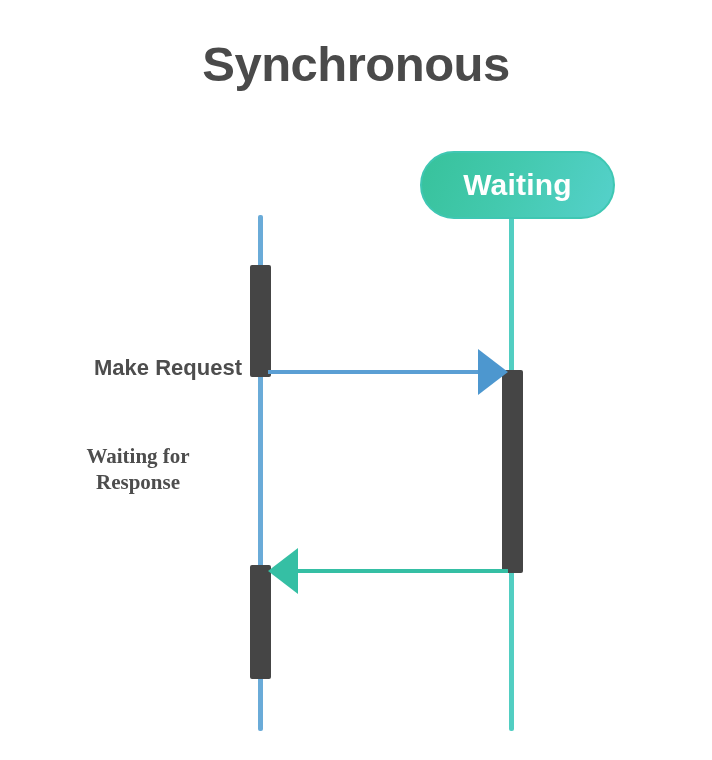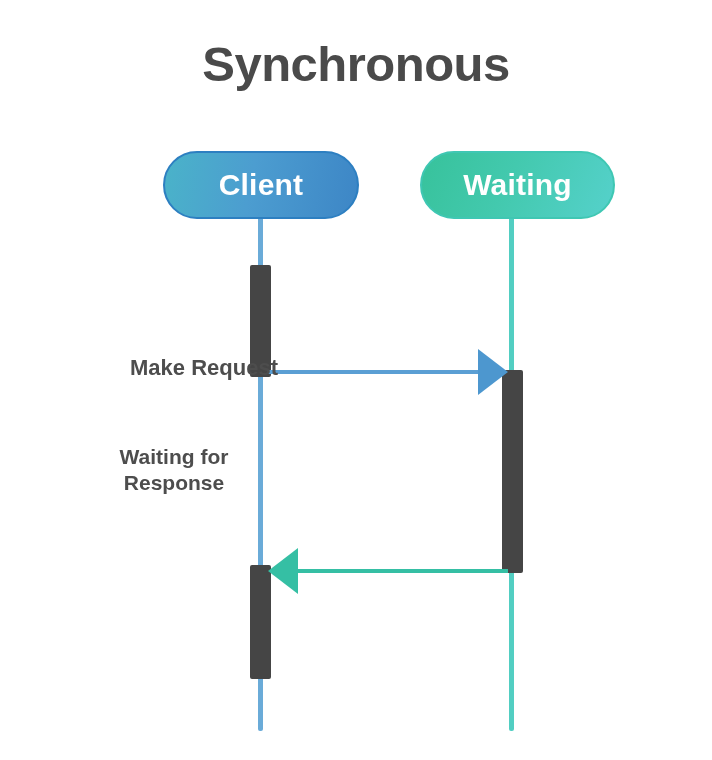--- a/index.html
+++ b/index.html
@@ -125,53 +125,50 @@
     width: 244px;
     height: 48px;
   }
 
   
   .message-label {
     position: absolute;
     color: #4d4d4d;
     font-weight: bold;
     line-height: 1.22;
-    margin-left: 36px;
   }
   #label-make-request {
     left: 0px;
     top: 355px;
     width: 248px;
     text-align: right;
     padding-right: 6px;
     font-size: 22px;
     box-sizing: border-box;
   }
   #label-waiting-for-response {
     left: 28px;
     top: 444px;
     width: 220px;
     text-align: center;
     font-size: 21px;
     white-space: pre-line;
+    font-family: Liberation Serif, serif;
   }
 </style>
 </head>
 <body>
 
 <div id="diagram-canvas">
 
   <div id="diagram-title">Synchronous</div>
 
   <div class="lifeline" id="lifeline-client"></div>
   <div class="lifeline" id="lifeline-server"></div>
 
-  <div class="participant-pill" id="participant-client">
-    <span>Client</span>
-  </div>
 
   <div class="participant-pill" id="participant-server">
     <span>Waiting</span>
   </div>
 
   <div class="activation-bar" id="activation-client-1"></div>
   <div class="activation-bar" id="activation-server-1"></div>
   <div class="activation-bar" id="activation-client-2"></div>
 
   <svg class="message-arrow" id="message-request" viewBox="0 0 240 48">

